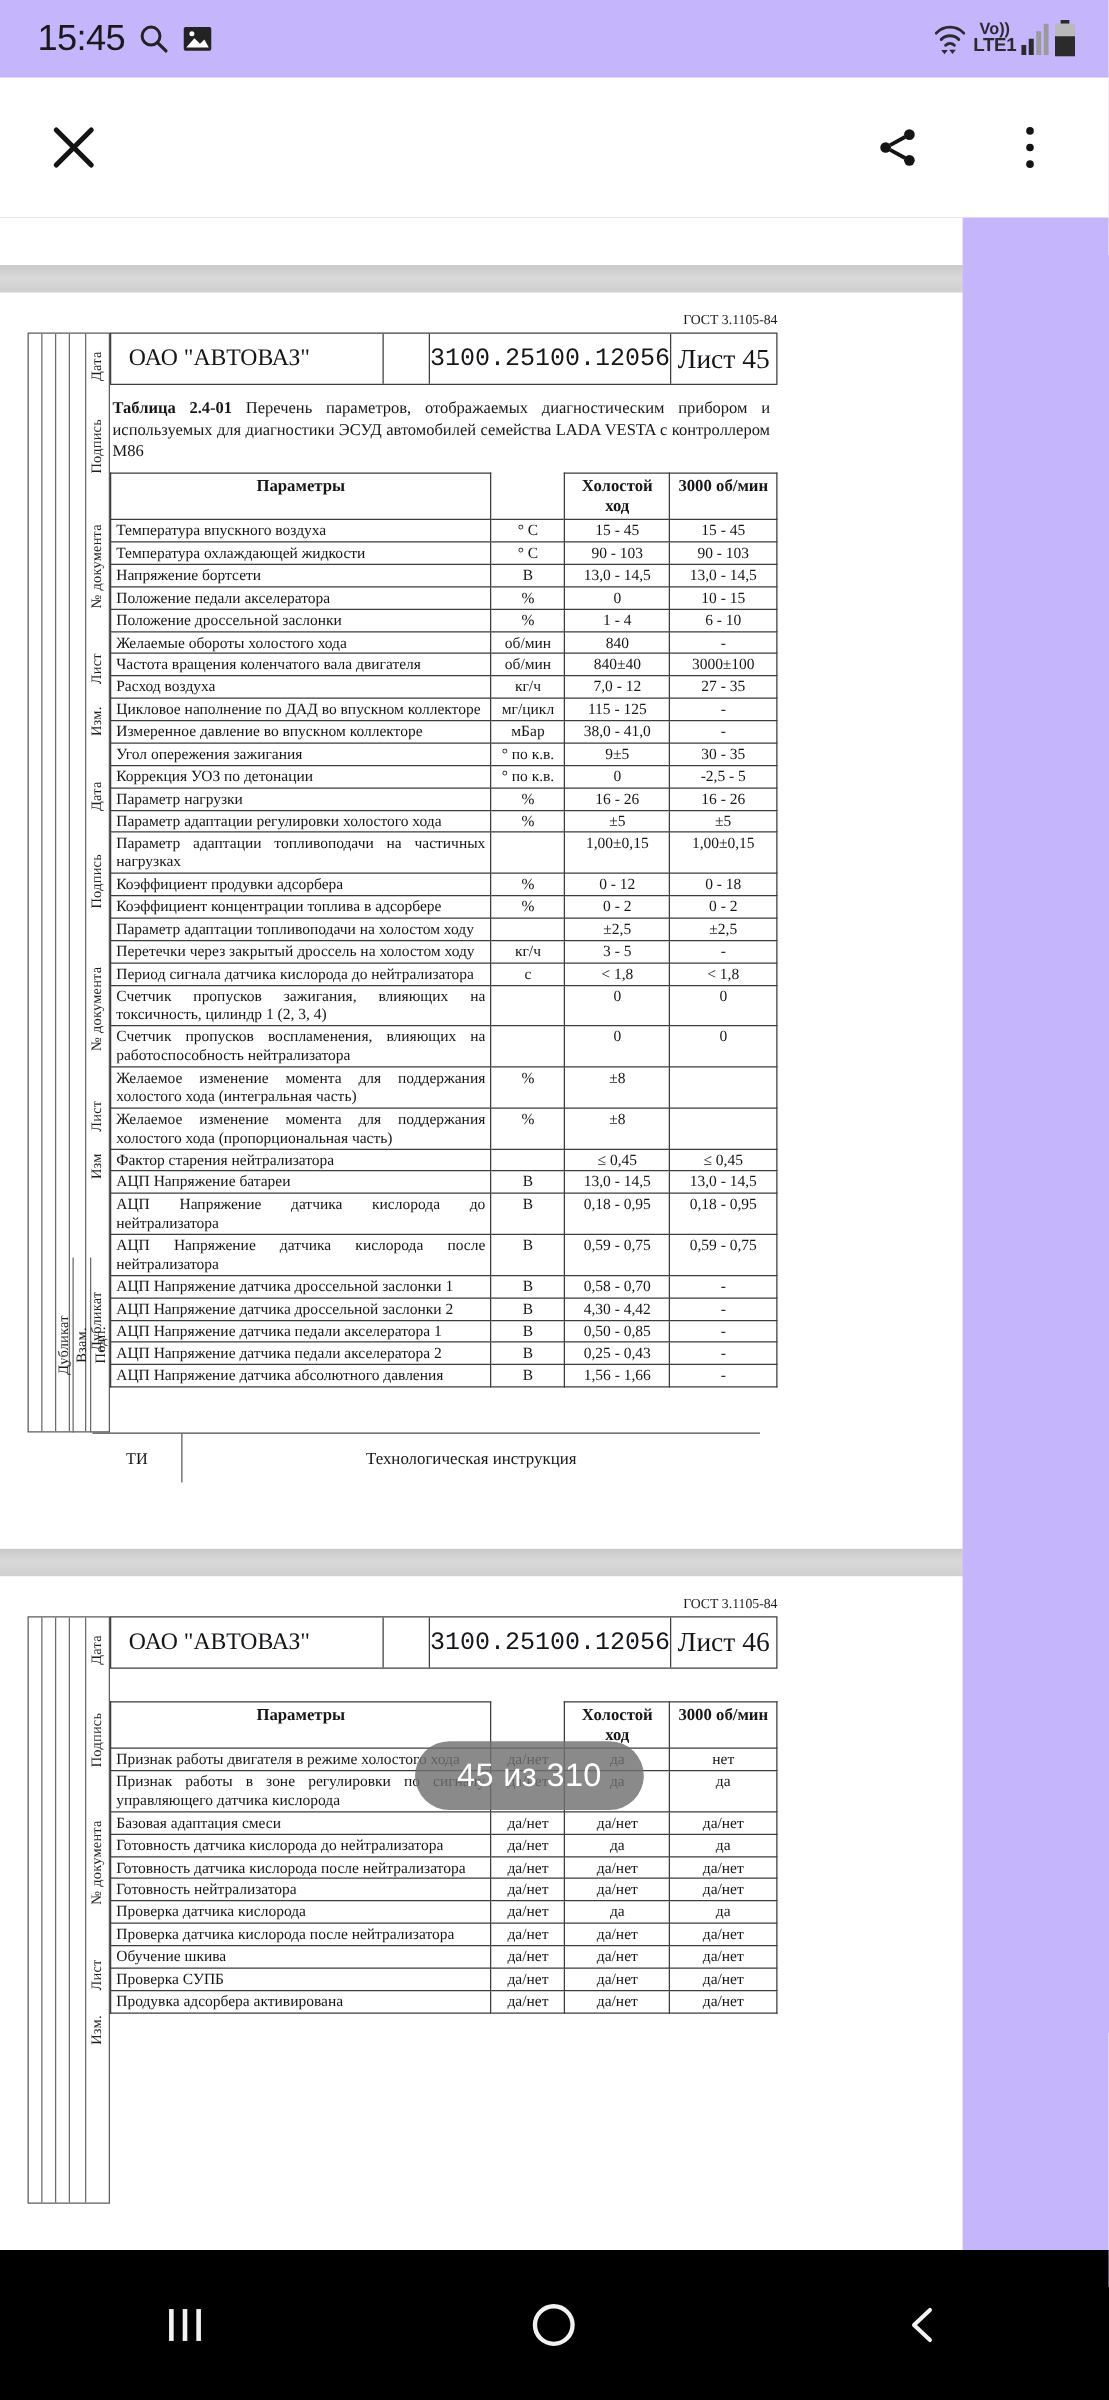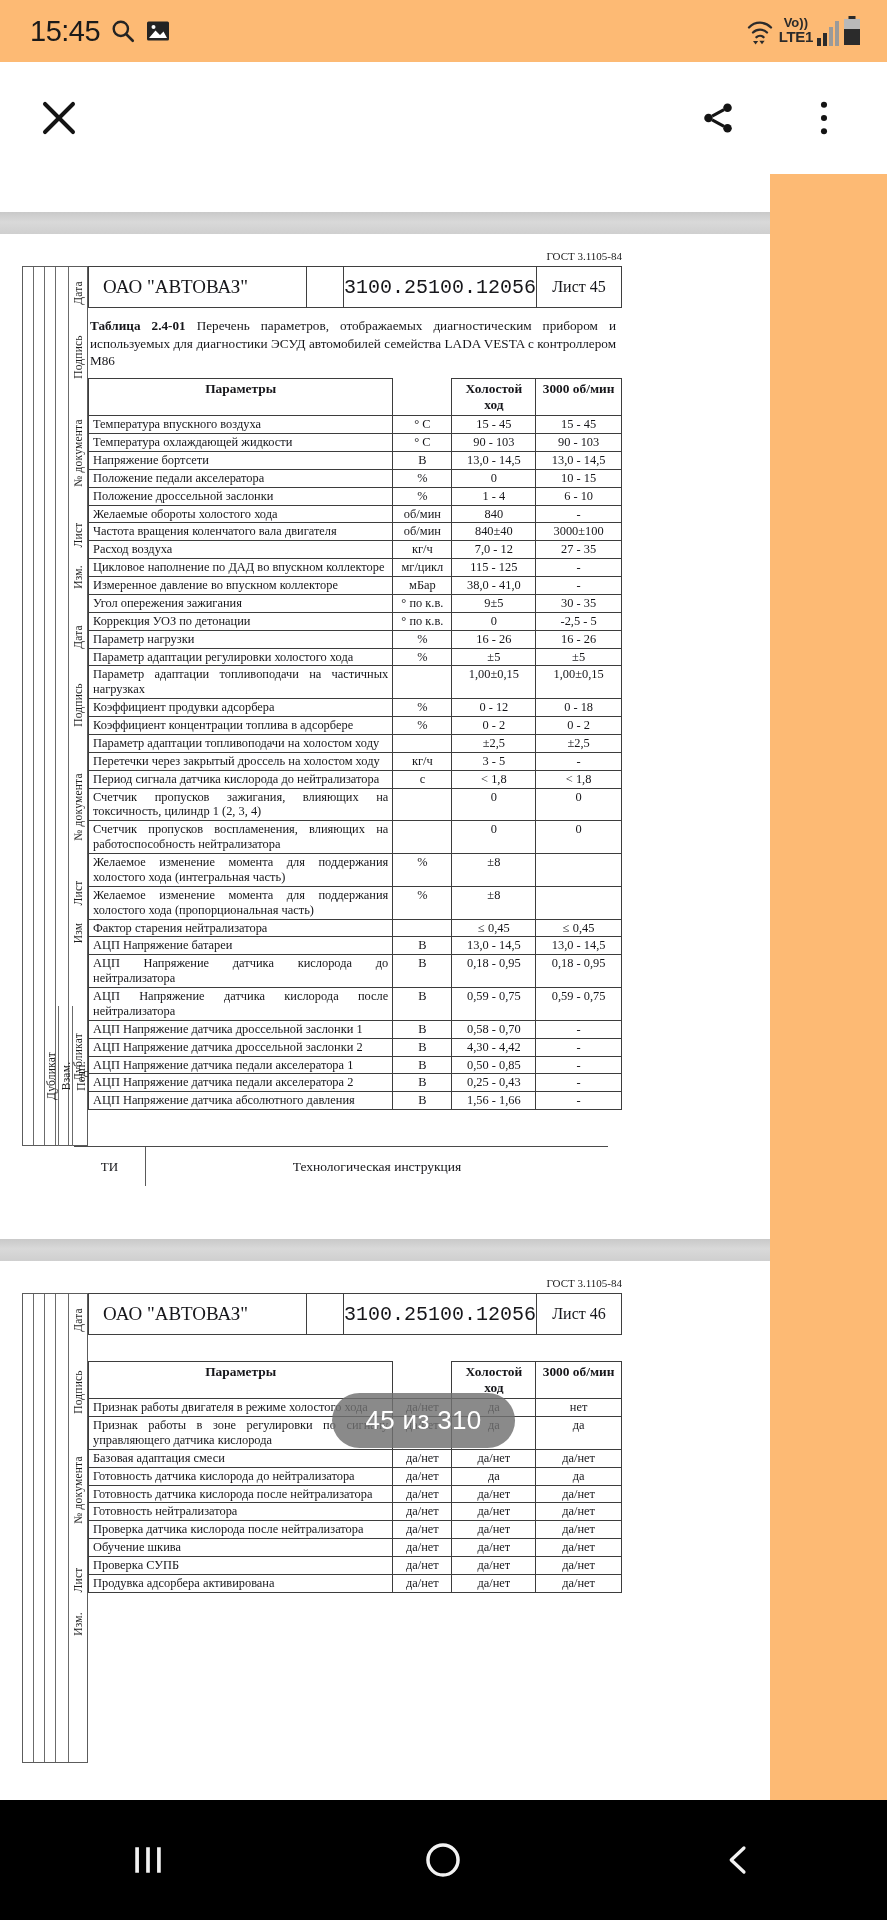--- a/index.html
+++ b/index.html
@@ -2,32 +2,32 @@
 <html><head>
 <meta charset="utf-8">
 <style>
   * { box-sizing: border-box; margin: 0; padding: 0; }
   html, body {
     width: 887px; height: 1920px;
     background: #ffffff;
     font-family: "Liberation Sans", sans-serif;
     overflow: hidden;
   }
-  .screen { position: relative; width: 887px; height: 1920px; background: #fdba74; }
+  .screen { position: relative; width: 887px; height: 1920px; background: #c4b5fd; }
 
   
   .statusbar {
     position: absolute; top: 0; left: 0; width: 887px; height: 62px;
     display: flex; align-items: center; justify-content: space-between;
     padding: 0 26px 0 30px;
   }
   .sb-left { display: flex; align-items: center; gap: 10px; }
   .sb-clock { font-size: 29px; color: #1a1a1a; letter-spacing: -0.5px; font-family: "Liberation Sans", sans-serif; }
   .sb-icon { display: inline-flex; align-items: center; }
-  .sb-right { display: flex; align-items: flex-end; gap: 4px; }
+  .sb-right { display: flex; align-items: center; gap: 4px; }
   .volte { display: flex; flex-direction: column; align-items: center; line-height: 1; margin-bottom: 2px; }
   .volte-top { font-size: 13px; font-weight: bold; color: #2b2b2b; }
   .volte-bot { font-size: 15px; font-weight: bold; color: #2b2b2b; letter-spacing: -0.3px; }
 
   
   .toolbar {
     position: absolute; top: 62px; left: 0; width: 887px; height: 112px;
     display: flex; align-items: center; justify-content: space-between;
     padding: 0 38px 0 34px; background: #fff;
   }
@@ -64,21 +64,21 @@
     white-space: nowrap; font-size: 11.5px; font-family: "Liberation Serif", serif;
     color: #1d1d1d; letter-spacing: 0.2px;
   }
 
   
   .hdr { display: flex; border: 1.4px solid #3f3f3f; height: 42px; align-items: stretch; }
   .hdr-cell { display: flex; align-items: center; font-family: "Liberation Serif", serif; font-size: 19px; }
   .hdr-company { flex: 0 0 218px; padding-left: 14px; border-right: 1.3px solid #3f3f3f; }
   .hdr-mid { flex: 1 1 auto; border-right: 1.3px solid #3f3f3f; }
   .hdr-doc { flex: 0 0 180px; justify-content: center; border-right: 1.3px solid #3f3f3f; font-size: 20px; font-family: Liberation Mono, monospace;}
-  .hdr-sheet { flex: 0 0 84px; justify-content: center; font-size: 16px; }
+  .hdr-sheet { flex: 0 0 84px; justify-content: center; font-size: 22px; }
 
   .caption {
     font-family: "Liberation Serif", serif; font-size: 13.2px; line-height: 1.34;
     text-align: justify; padding: 9px 6px 8px 2px;
   }
   .caption b { font-weight: bold; }
 
   table.params { border-collapse: collapse; width: 100%;
                  font-family: "Liberation Serif", serif; font-size: 12.4px; }
   table.params th, table.params td {
@@ -553,20 +553,26 @@
                     <td class="c-idle">да/нет</td>
                     <td class="c-rpm">да/нет</td>
                   </tr>
                   <tr>
                     <td class="c-name">Готовность нейтрализатора</td>
                     <td class="c-unit">да/нет</td>
                     <td class="c-idle">да/нет</td>
                     <td class="c-rpm">да/нет</td>
                   </tr>
                   <tr>
+                    <td class="c-name">Проверка датчика кислорода</td>
+                    <td class="c-unit">да/нет</td>
+                    <td class="c-idle">да</td>
+                    <td class="c-rpm">да</td>
+                  </tr>
+                  <tr>
                     <td class="c-name">Проверка датчика кислорода после нейтрализатора</td>
                     <td class="c-unit">да/нет</td>
                     <td class="c-idle">да/нет</td>
                     <td class="c-rpm">да/нет</td>
                   </tr>
                   <tr>
                     <td class="c-name">Обучение шкива</td>
                     <td class="c-unit">да/нет</td>
                     <td class="c-idle">да/нет</td>
                     <td class="c-rpm">да/нет</td>

